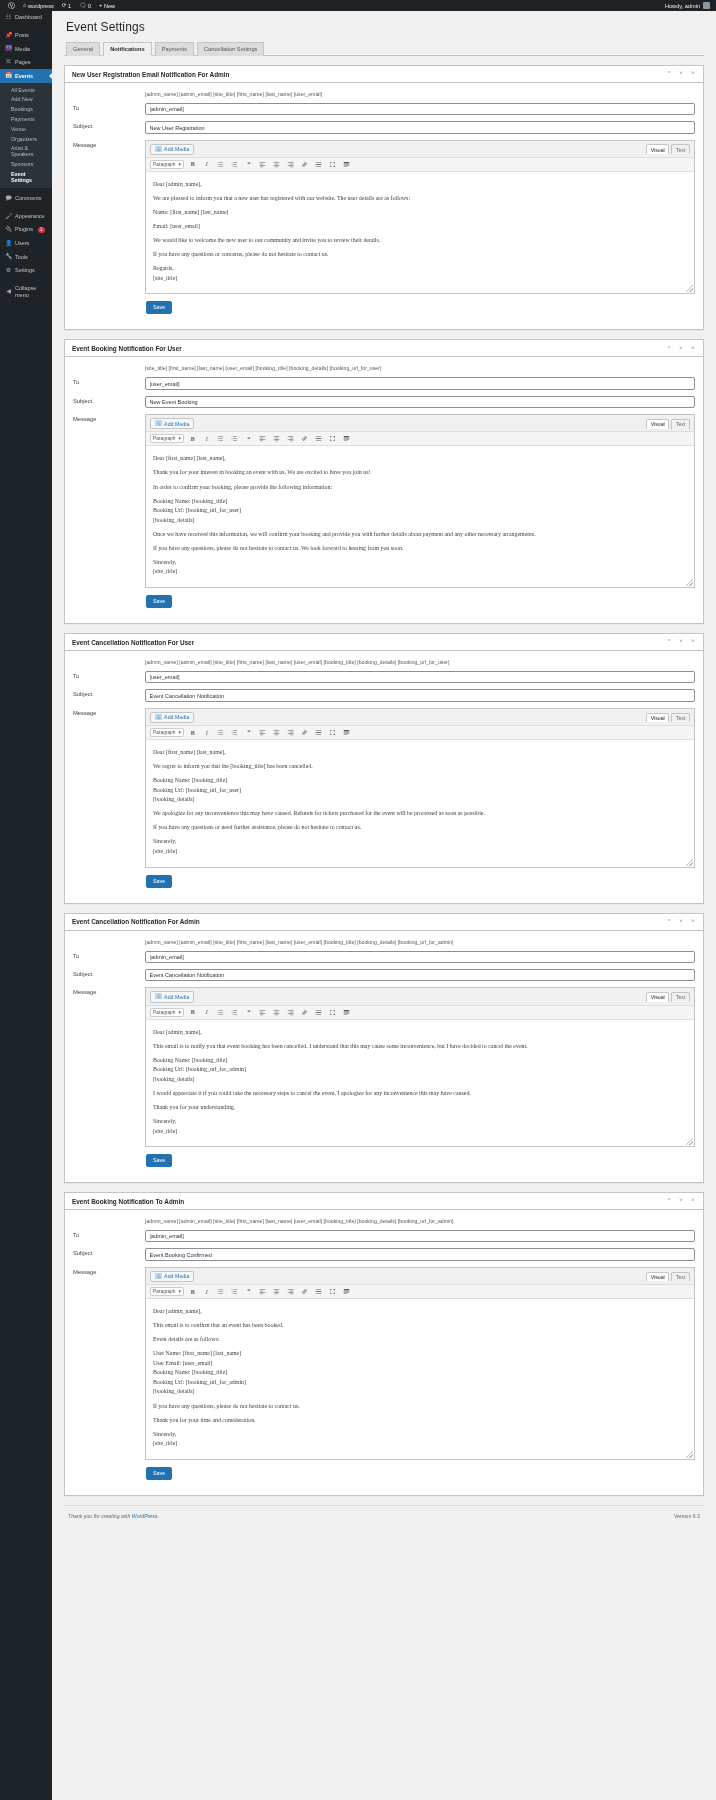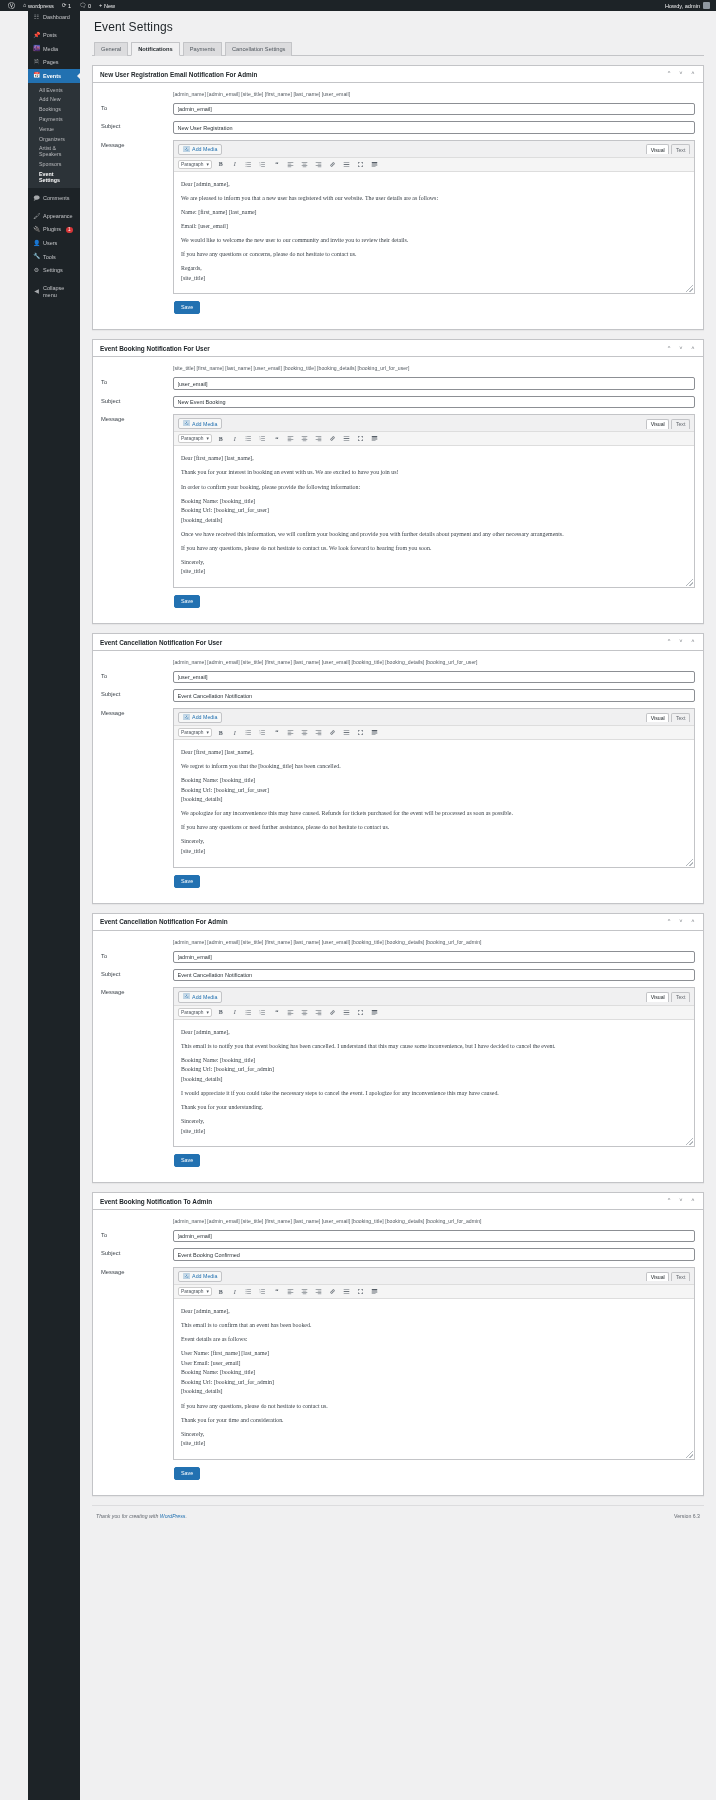--- a/index.html
+++ b/index.html
@@ -18,21 +18,21 @@
     display:flex; align-items:center; font-size:5.6px; padding:0 4px;
   }
   .ab-item { display:flex; align-items:center; gap:1.6px; padding:0 4px; height:11px; color:#f0f0f1; }
   .ab-spacer { flex:1; }
   .ab-right { display:flex; align-items:center; gap:3px; padding-right:2px; }
   .ab-avatar { width:7px; height:7px; border-radius:1px; background:#8f98a1; display:inline-block; }
   .wp-logo { font-size:7px; line-height:1; }
   .ic { display:inline-block; line-height:1; }
 
   
-  .wrap { display:flex; align-items:stretch; min-height:1789px;margin-left:28px; }
+  .wrap { display:flex; align-items:stretch; min-height:1789px; }
 
   
   .sidebar { width:52px; background:#1d2327; flex:0 0 52px; padding-bottom:20px; }
   .menu-item {
     display:flex; align-items:center; gap:3px;
     padding:3.2px 5px; color:#c3c4c7; font-size:5.5px; line-height:1.2;
     position:relative;
   }
   .menu-item .mi-icon { width:7px; font-size:6px; text-align:center; color:#a7aaad; flex:0 0 7px; }
   .menu-item.current { background:#2271b1; color:#fff; font-weight:600; }

